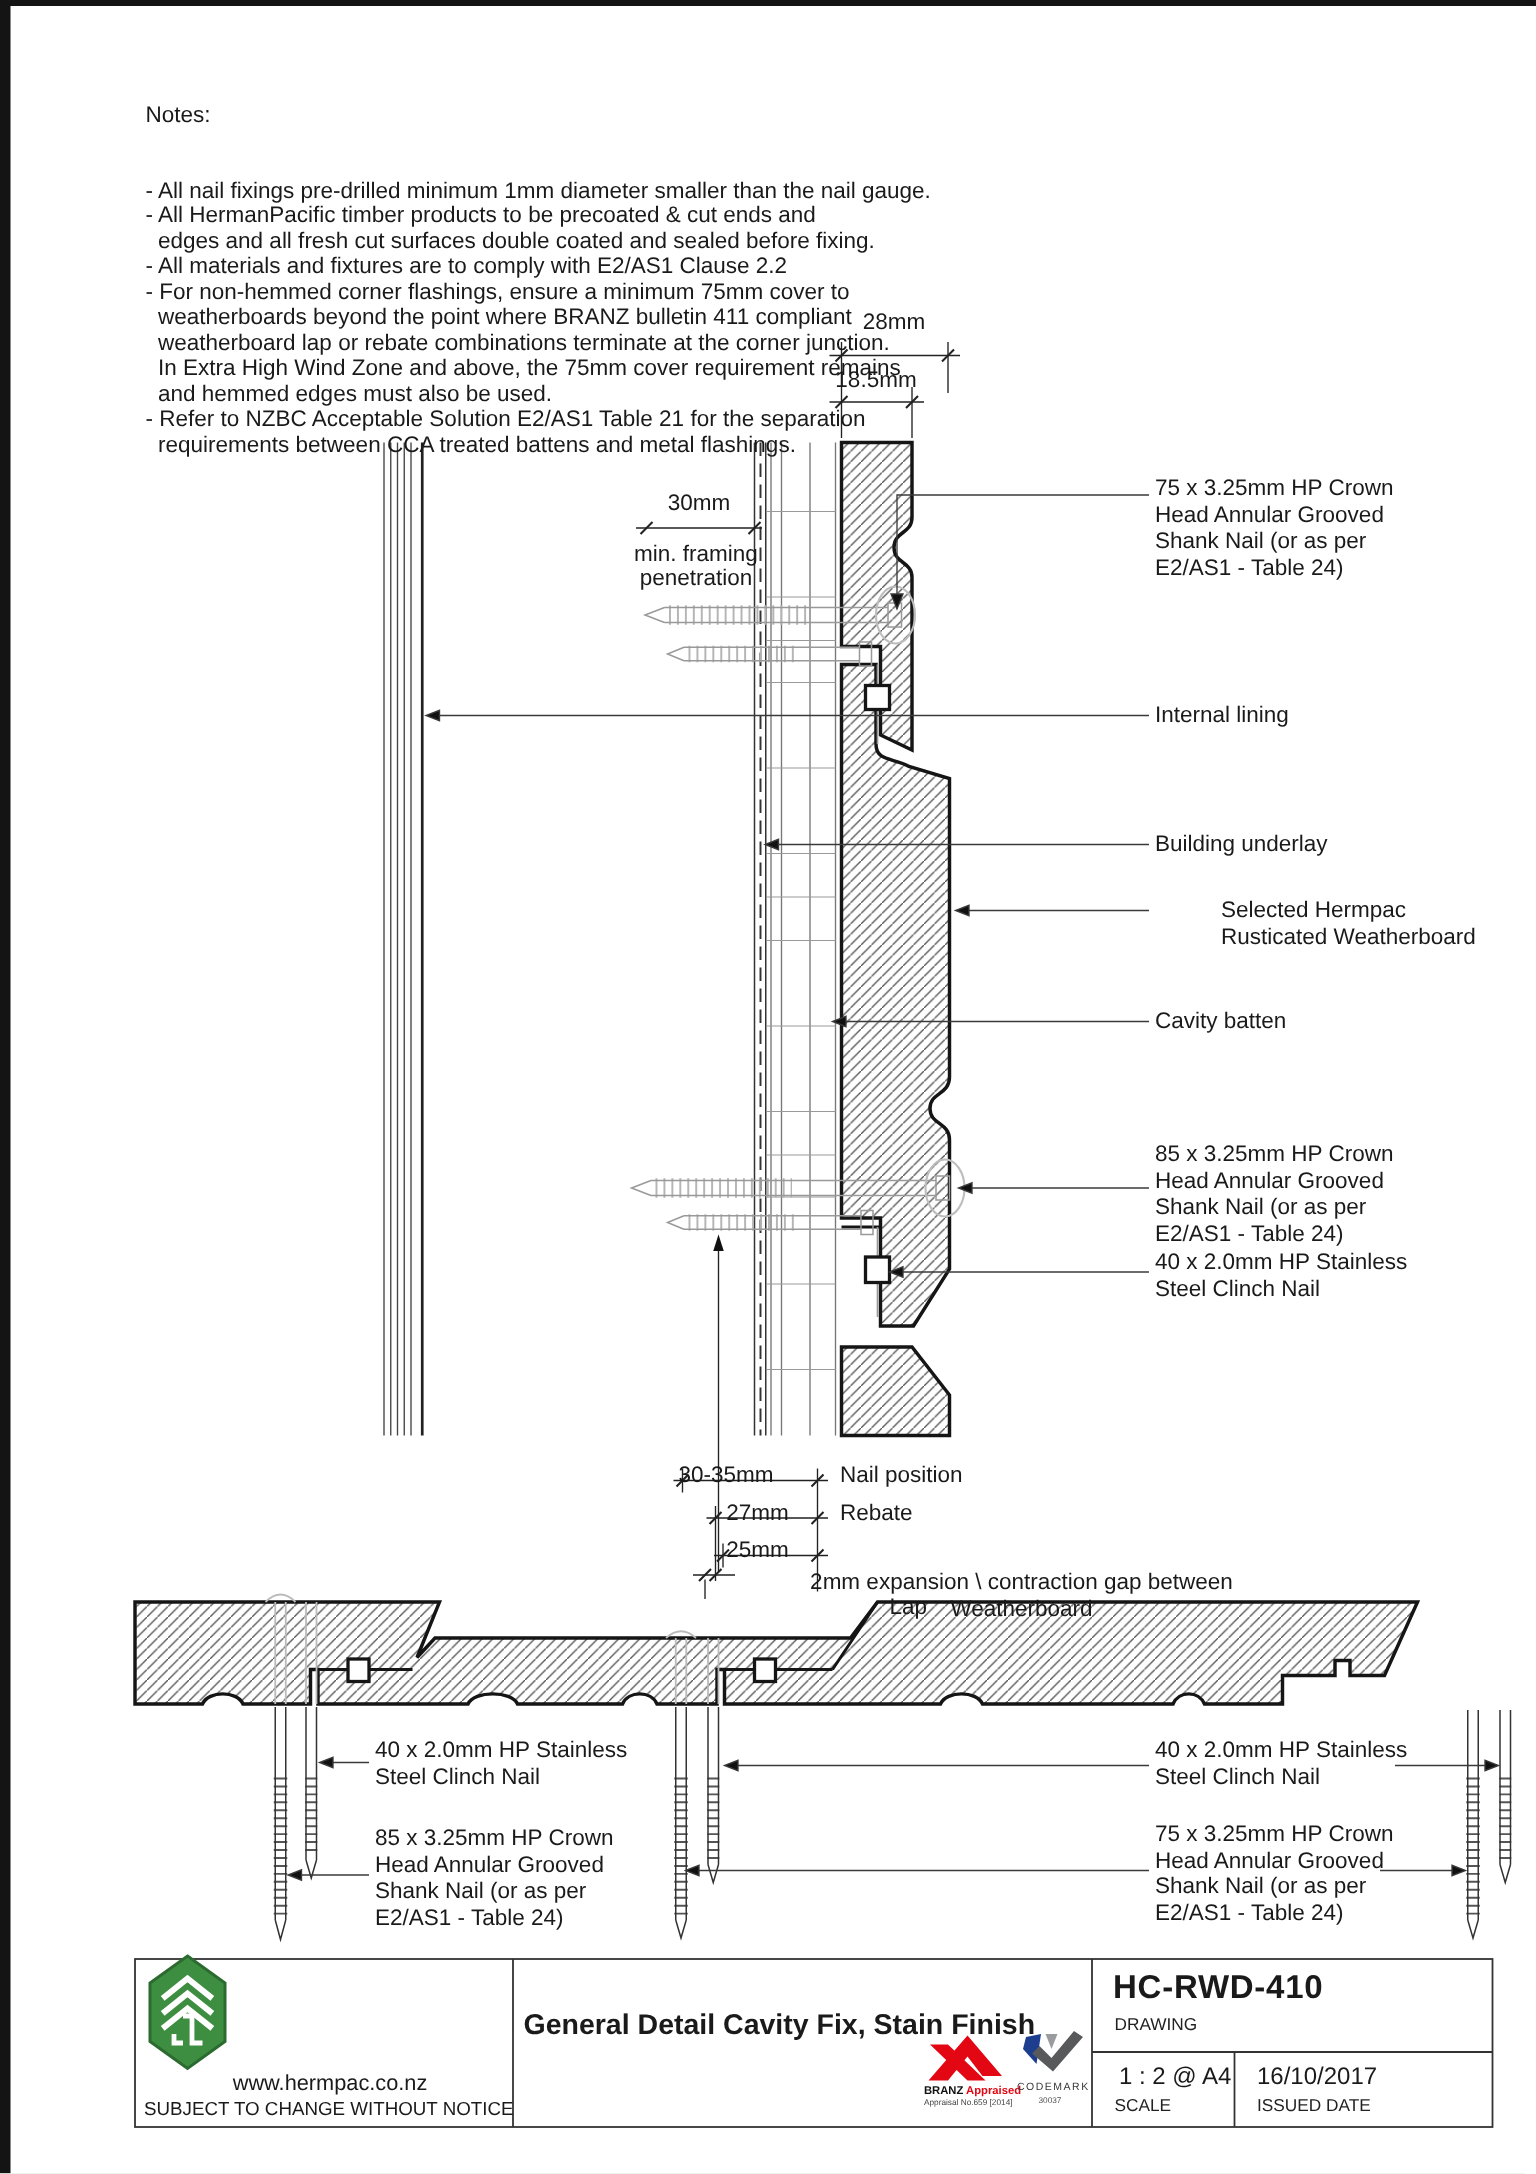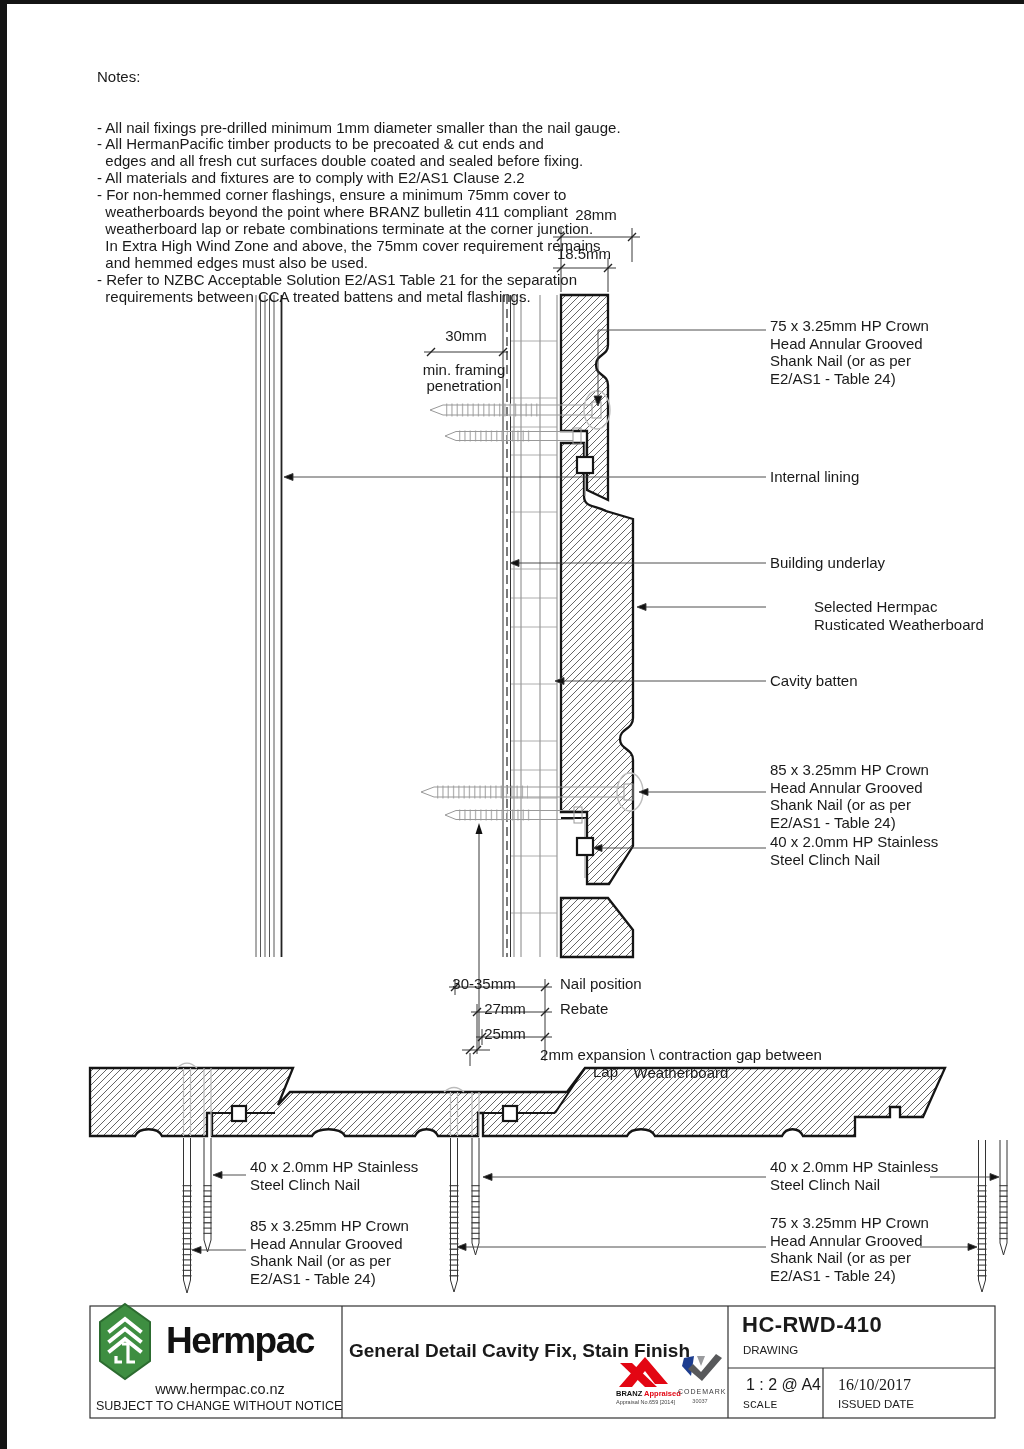--- a/index.html
+++ b/index.html
@@ -266,31 +266,30 @@
 Head Annular Grooved
 Shank Nail (or as per
 E2/AS1 - Table 24)</div>
   <div class="abs lbl" style="left:770px;top:1158px;">40 x 2.0mm HP Stainless
 Steel Clinch Nail</div>
   <div class="abs lbl" style="left:770px;top:1214px;">75 x 3.25mm HP Crown
 Head Annular Grooved
 Shank Nail (or as per
 E2/AS1 - Table 24)</div>
 
-  <div class="abs brand" style="left:166px;top:1320px;">Hermpac</div>
   <div class="abs url ctr" style="left:130px;top:1381px;width:180px;">www.hermpac.co.nz</div>
   <div class="abs disc" style="left:96px;top:1399px;">SUBJECT TO CHANGE WITHOUT NOTICE</div>
 
   <div class="abs tb-title" style="left:349px;top:1340px;width:375px;">General Detail Cavity Fix, Stain Finish</div>
 
   <div class="abs tb-code" style="left:742px;top:1312px;">HC-RWD-410</div>
   <div class="abs tb-small" style="left:743px;top:1344px;">DRAWING</div>
   <div class="abs tb-val" style="left:746px;top:1376px;">1 : 2 @ A4</div>
-  <div class="abs tb-small" style="left:743px;top:1398px;font-family:Liberation Mono, monospace;">SCALE</div>
-  <div class="abs tb-val" style="left:838px;top:1376px;font-family:Liberation Serif, serif;">16/10/2017</div>
+  <div class="abs tb-small" style="left:743px;top:1398px;">SCALE</div>
+  <div class="abs tb-val" style="left:838px;top:1376px;">16/10/2017</div>
   <div class="abs tb-small" style="left:838px;top:1398px;">ISSUED DATE</div>
 
   <div class="abs branz-line" style="left:616px;top:1389px;text-align:right;">
     <span>BRANZ</span>
     <span class="red">Appraised</span>
   </div>
   <div class="abs branz-no" style="left:616px;top:1399px;">Appraisal No.659 [2014]</div>
   <div class="abs cm-name" style="left:678px;top:1388px;">CODEMARK</div>
   <div class="abs cm-no ctr" style="left:678px;top:1398px;width:44px;">30037</div>
 

